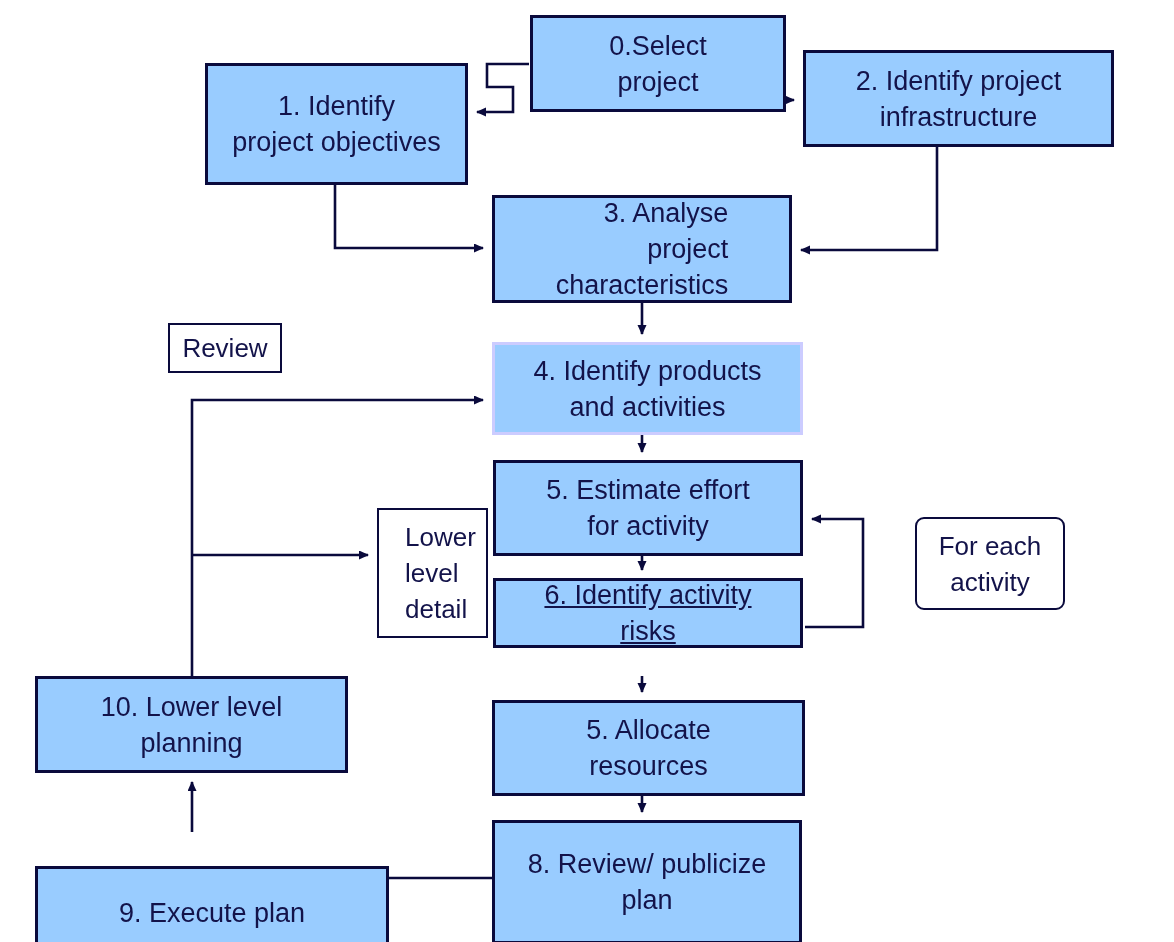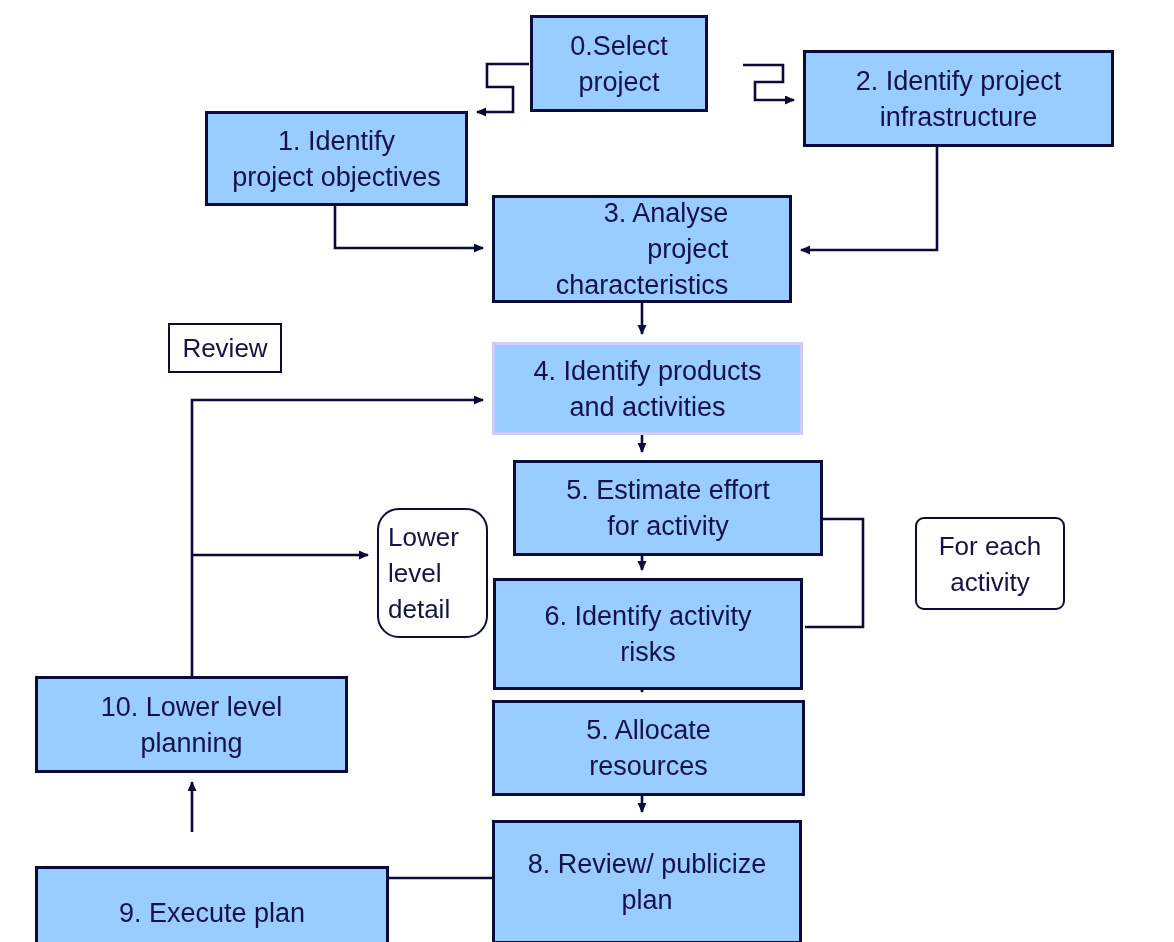--- a/index.html
+++ b/index.html
@@ -27,21 +27,21 @@
     position:absolute;
     box-sizing:border-box;
     background:var(--tag-fill,#FFFFFF);
     border:2px solid var(--line,#0A0A3C);
     color:var(--text,#13134A);
     display:flex;align-items:center;justify-content:center;
     text-align:center;
     font-size:26px;line-height:36px;
     white-space:pre-line;
   }
-  .tag.left{justify-content:flex-start;text-align:left;padding-left:9px;border-radius:22px;}
+  .tag.left{justify-content:flex-start;text-align:left;padding-left:26px;}
   path.wire{fill:none;stroke:var(--line,#0A0A3C);stroke-width:2.6px;}
 </style>
 </head>
 <body>
 
 <div id="canvas" style="--bg: #FFFFFF; --node-fill: #99CCFF; --line: #0A0A3C; --soft-border: #CCCCFF; --text: #13134A; --tag-fill: #FFFFFF;">
 
   <svg id="wires" viewBox="0 0 1174 942">
     <defs>
       <marker id="arr" markerWidth="11" markerHeight="10" refX="9" refY="4.5" orient="auto" markerUnits="userSpaceOnUse">
@@ -57,34 +57,34 @@
     <path class="wire" d="M642,556 V570" marker-end="url(#arr)"></path>
     <path class="wire" d="M642,676 V692" marker-end="url(#arr)"></path>
     <path class="wire" d="M642,796 V812" marker-end="url(#arr)"></path>
     <path class="wire" d="M492,878 H357" marker-end="url(#arr)"></path>
     <path class="wire" d="M192,832 V782" marker-end="url(#arr)"></path>
     <path class="wire" d="M192,676 V400 H483" marker-end="url(#arr)"></path>
     <path class="wire" d="M192,555 H368" marker-end="url(#arr)"></path>
     <path class="wire" d="M805,627 H863 V519 H812" marker-end="url(#arr)"></path>
   </svg>
 
-  <div class="node" style="left:530px;top:15px;width:178px;height:97px;">0.Select
+  <div class="node" style="left:530px;top:15px;width:256px;height:97px;">0.Select
 project</div>
-  <div class="node" style="left:205px;top:63px;width:263px;height:95px;margin-top:48px;">1. Identify
+  <div class="node" style="left:205px;top:63px;width:263px;height:122px;">1. Identify
 project objectives</div>
   <div class="node" style="left:803px;top:50px;width:311px;height:97px;">2. Identify project
 infrastructure</div>
   <div class="node" style="left:492px;top:195px;width:300px;height:108px;text-align:right;">3. Analyse
 project
 characteristics</div>
   <div class="node soft" style="left:492px;top:342px;width:311px;height:93px;text-align:center;">4. Identify products
 and activities</div>
-  <div class="node" style="left:493px;top:460px;width:310px;height:96px;margin-left:20px;">5. Estimate effort
+  <div class="node" style="left:493px;top:460px;width:310px;height:96px;">5. Estimate effort
 for activity</div>
-  <div class="node" style="left:493px;top:578px;width:310px;height:112px;">6. Identify activity
+  <div class="node" style="left:493px;top:578px;width:310px;height:70px;text-decoration:underline;">6. Identify activity
 risks</div>
   <div class="node" style="left:492px;top:700px;width:313px;height:96px;">5. Allocate
 resources</div>
   <div class="node" style="left:492px;top:820px;width:310px;height:124px;">8. Review/ publicize
 plan</div>
   <div class="node" style="left:35px;top:866px;width:354px;height:94px;">9. Execute plan</div>
   <div class="node" style="left:35px;top:676px;width:313px;height:97px;">10. Lower level
 planning</div>
 
   <div class="tag" style="left:168px;top:323px;width:114px;height:50px;">Review</div>

